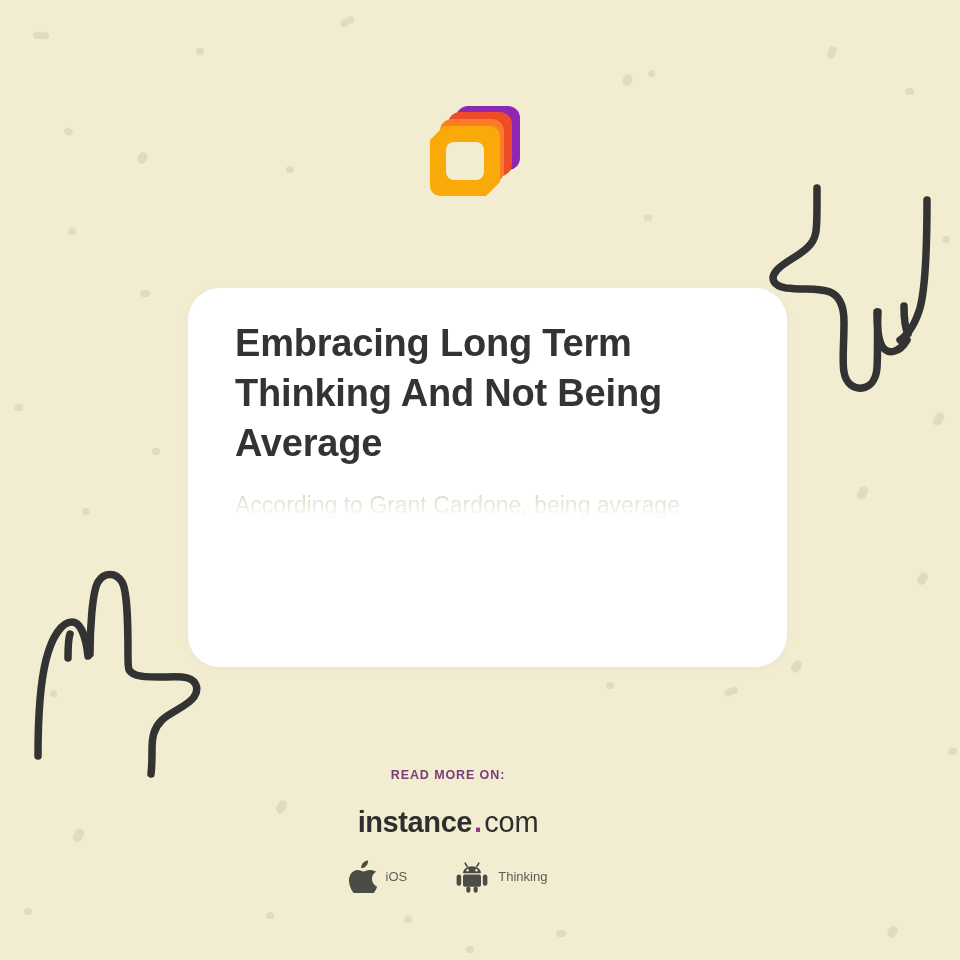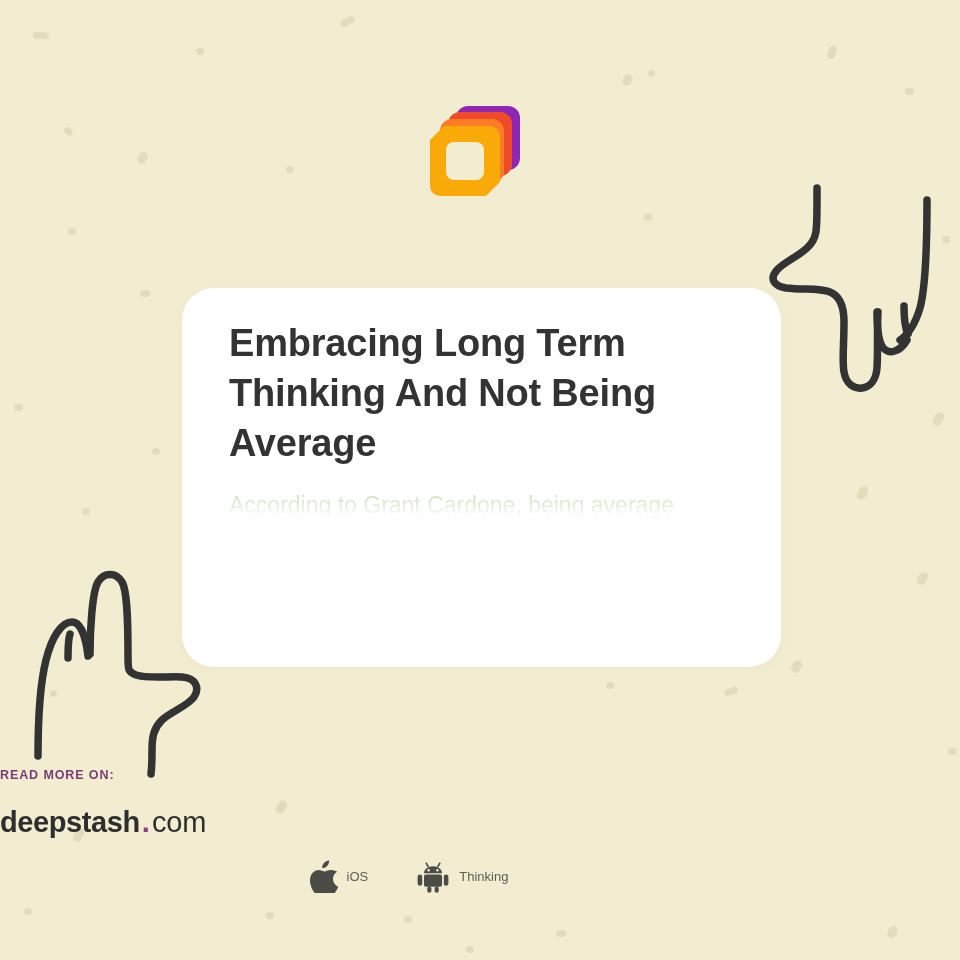--- a/index.html
+++ b/index.html
@@ -80,21 +80,21 @@
   .hand {
     position: absolute;
     pointer-events: none;
   }
   #hand-right { left: 760px; top: 176px; width: 200px; height: 222px; }
   #hand-left  { left: 24px;  top: 560px; width: 190px; height: 226px; }
 
   
   #card {
     position: absolute;
-    left: 182px;
+    left: 188px;
     top: 288px;
     width: 599px;
     height: 379px;
     background: #FFFFFF;
     border-radius: 32px;
     overflow: hidden;
     box-shadow: 0 2px 10px rgba(120,110,70,0.05);
   }
   #card-inner {
     position: absolute;
@@ -124,20 +124,22 @@
     -webkit-mask-image: linear-gradient(to bottom, rgba(0,0,0,0.30) 0%, rgba(0,0,0,0.16) 42%, rgba(0,0,0,0.04) 75%, rgba(0,0,0,0) 100%);
     mask-image: linear-gradient(to bottom, rgba(0,0,0,0.30) 0%, rgba(0,0,0,0.16) 42%, rgba(0,0,0,0.04) 75%, rgba(0,0,0,0) 100%);
   }
 
   
   #footer {
     position: absolute;
     left: 0;
     top: 768px;
     width: 818px;
+    text-align: center;
+    padding-left: 39px;
   }
   #read-more-label {
     font-size: 12.5px;
     font-weight: bold;
     letter-spacing: 0.9px;
     color: #7A3C78;
   }
   #brand-wordmark {
     margin-top: 24px;
     font-size: 29px;
@@ -241,21 +243,21 @@
     <div id="card-inner">
       <h1 id="card-title">Embracing Long Term Thinking And Not Being Average</h1>
       <p class="card-para" id="card-para-2">According to Grant Cardone, being average</p>
     </div>
   </div>
 
   <div id="footer">
     <div id="read-more-label">READ MORE ON:</div>
 
     <div id="brand-wordmark">
-      <span id="brand-name">deepstash</span><span id="brand-dot">.</span><span id="brand-tld">com</span>
+      <span id="brand-name">instance</span><span id="brand-dot">.</span><span id="brand-tld">com</span>
     </div>
 
     <div id="store-badges">
       <div class="badge">
         <svg class="badge-icon" width="28" height="33" viewBox="0 0 28 33">
           <path fill="#4c4c46" d="M19.1 0.4c0.2 2-0.6 3.9-1.8 5.3c-1.2 1.4-3.2 2.5-5.1 2.3c-0.3-1.9 0.7-3.9 1.8-5.1C15.3 1.4 17.4 0.3 19.1 0.4z"></path>
           <path fill="#4c4c46" d="M26.2 11.8c-0.2 0.1-4.2 2.4-4.2 7.3c0.1 5.6 5 7.6 5.1 7.6c-0.1 0.2-0.8 2.6-2.5 5.1c-1.4 2.2-3 4.3-5.3 4.3c-2.3 0.1-3-1.3-5.6-1.3c-2.6 0-3.4 1.3-5.5 1.4c-2.3 0.1-4-2.3-5.5-4.4C-0.4 27.5-2.7 19.6 0.5 14.3c1.6-2.6 4.4-4.3 7.4-4.3c2.2 0 4.3 1.5 5.6 1.5c1.3 0 3.8-1.8 6.5-1.6C21.1 9.9 24.4 10.3 26.2 11.8z" transform="translate(1,0)"></path>
         </svg>
         <span class="badge-label">iOS</span>
       </div>

